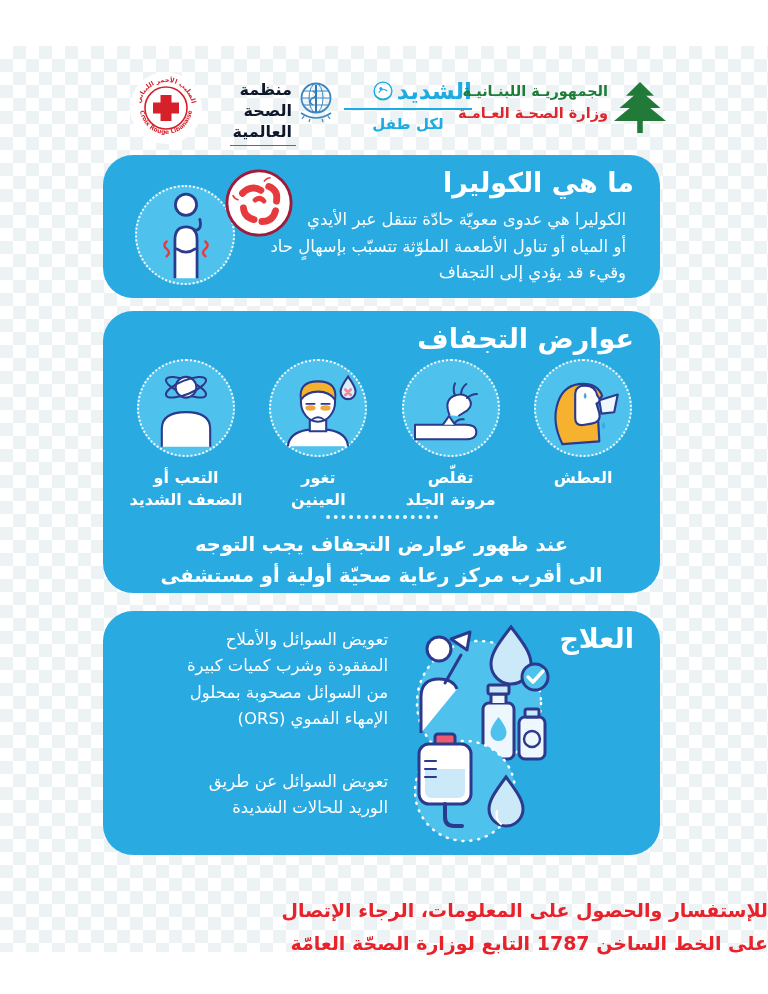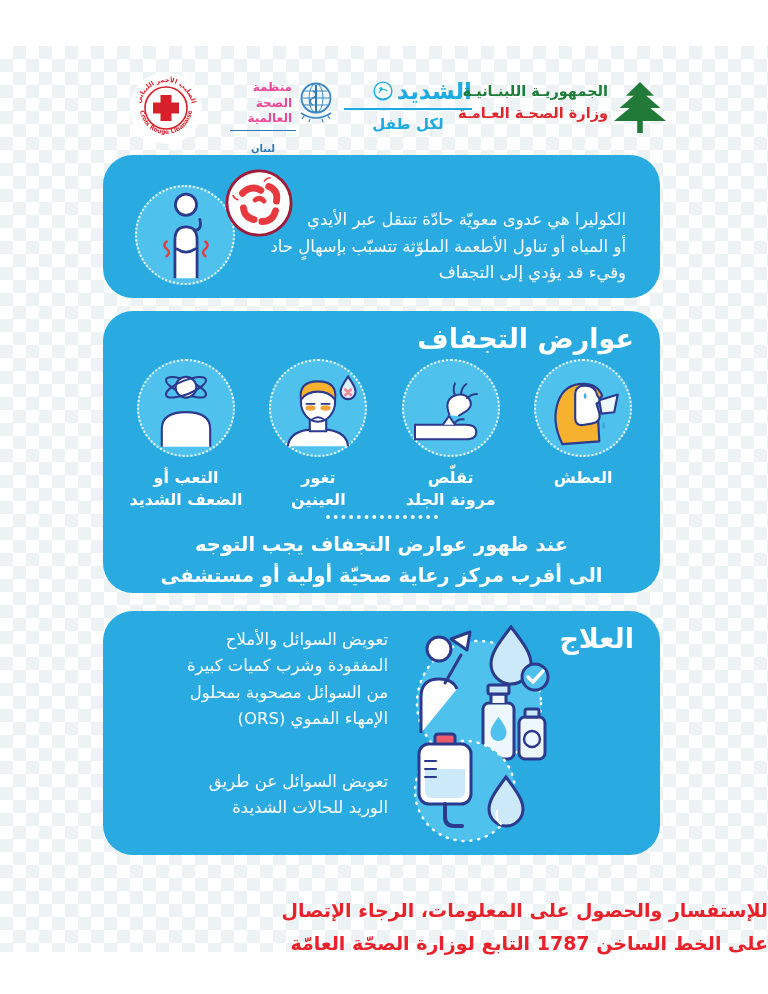--- a/index.html
+++ b/index.html
@@ -18,21 +18,21 @@
     background-size:26px 26px;
     background-position:0 0, 13px 13px;
   }
 
   
   .logos { position:absolute; top:0; left:0; width:768px; height:150px; }
   .logo { position:absolute; }
   .logo-redcross { left:128px; top:70px; width:76px; height:76px; }
   .logo-who { left:230px; top:80px; width:106px; height:66px; display:flex; flex-direction:row-reverse; align-items:flex-start; }
   .who-emblem { width:40px; height:46px; flex:0 0 auto; }
-  .who-text { direction:rtl; text-align:right; color:#ec4899; font-weight:bold; font-size:12px; line-height:1.3; margin-right:4px; white-space:pre-line; }
+  .who-text { direction:rtl; text-align:right; color:#0f172a; font-weight:bold; font-size:16px; line-height:1.3; margin-right:4px; white-space:pre-line; }
   .who-country { direction:rtl; text-align:center; color:#2a7ab9; font-weight:bold; font-size:10px; border-top:1px solid #2a7ab9; margin-top:3px; padding-top:12px; }
   .logo-unicef { left:344px; top:78px; width:128px; }
   .unicef-row { display:flex; direction:rtl; align-items:center; justify-content:flex-start; gap:3px; }
   .unicef-word { color:#1cabe2; font-weight:bold; font-size:23px; }
   .unicef-rule { border-bottom:2px solid #1cabe2; margin-top:4px; }
   .unicef-tag { direction:rtl; color:#1cabe2; font-weight:bold; font-size:15px; text-align:center; letter-spacing:4px; margin-top:5px; }
   .logo-ministry { left:486px; top:80px; width:180px; display:flex; direction:rtl; align-items:flex-start; gap:6px; }
   .ministry-text { text-align:right; direction:rtl; font-weight:bold; font-size:14.5px; line-height:1.55; white-space:nowrap; }
   .ministry-l1 { color:#1e7c39; }
   .ministry-l2 { color:#e0262d; }
@@ -138,20 +138,21 @@
         <rect x="25" y="44" width="6" height="13" fill="#217a38"></rect>
       </svg>
       <div class="ministry-text">
         <div class="ministry-l1">الجمهوريـة اللبنـانيـة</div>
         <div class="ministry-l2">وزارة الصحـة العـامـة</div>
       </div>
     </div>
   </header>
 
   <section class="card card1">
+    <h2>ما هي الكوليرا</h2>
     <p class="card1-body">الكوليرا هي عدوى معويّة حادّة تنتقل عبر الأيدي
 أو المياه أو تناول الأطعمة الملوّثة تتسبّب بإسهالٍ حاد
 وقيء قد يؤدي إلى التجفاف</p>
     <div class="illus1">
       <div class="c blue-circle"></div>
       <svg class="person" viewBox="0 0 76 96">
         <circle cx="38" cy="14" r="11.5" fill="#fff" stroke="#2b3a8c" stroke-width="3"></circle>
         <path d="M26 94 V52 q0-14 12-14 t12 14 v42" fill="#fff" stroke="#2b3a8c" stroke-width="3" stroke-linejoin="round"></path>
         <path d="M47 42 q9 0 6-12" fill="none" stroke="#2b3a8c" stroke-width="3" stroke-linecap="round"></path>
         <path d="M28 62 q10 7 20 0" fill="none" stroke="#2b3a8c" stroke-width="3" stroke-linecap="round"></path>

